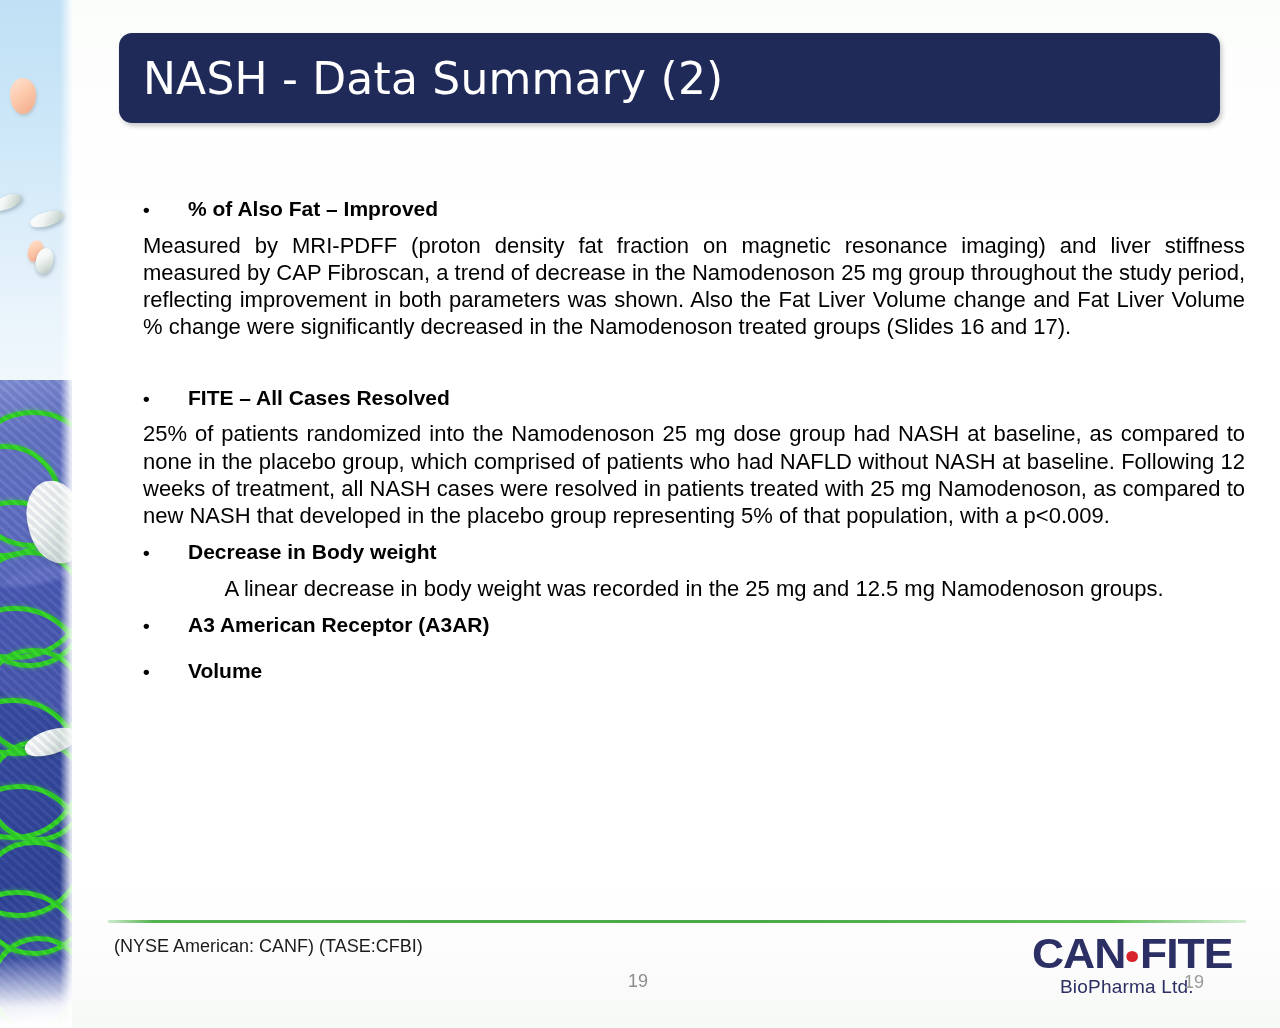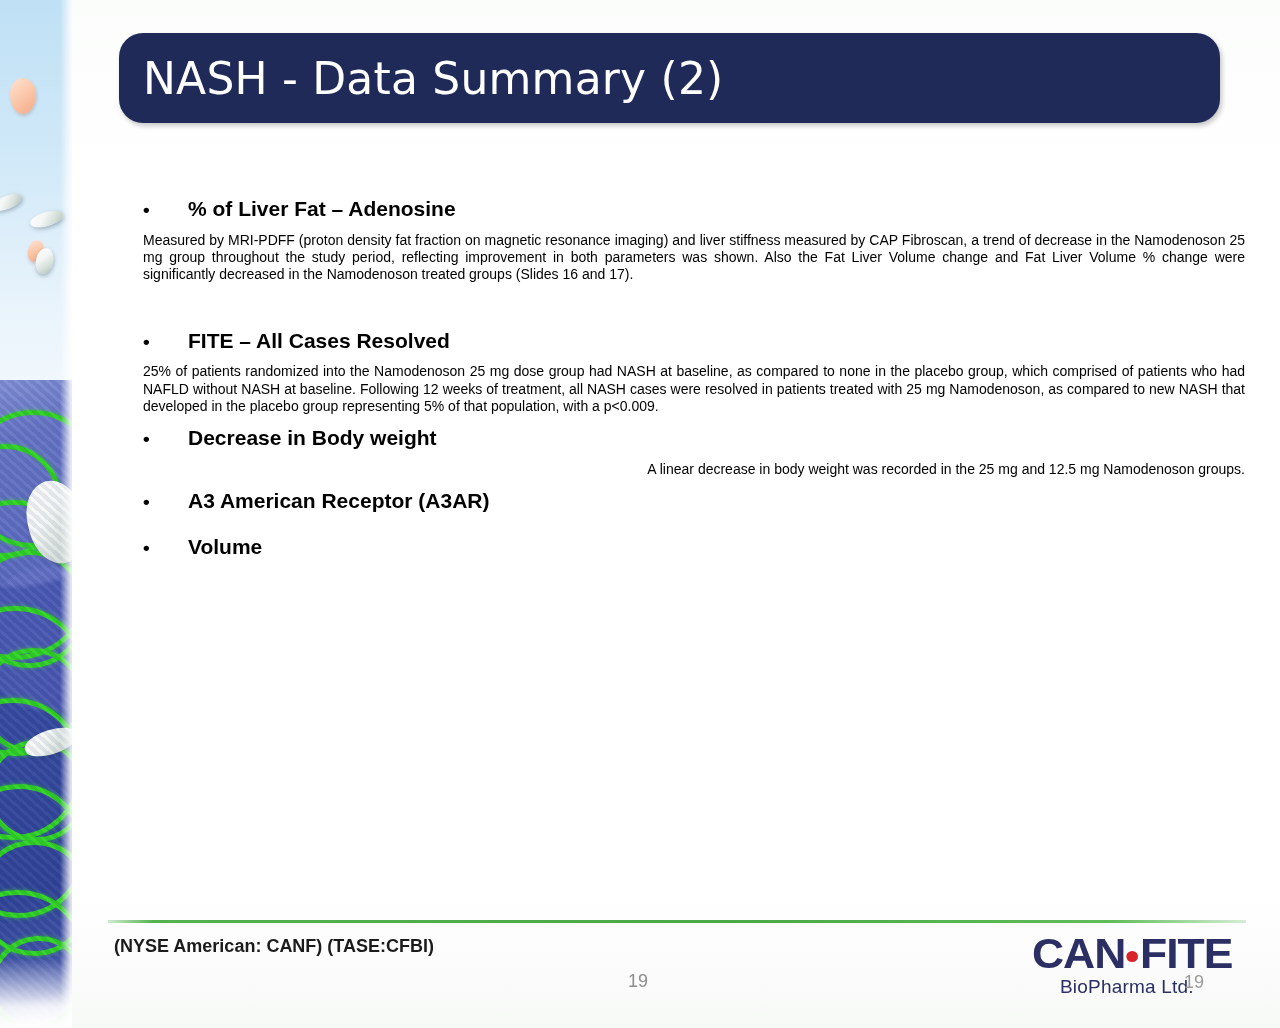--- a/index.html
+++ b/index.html
@@ -90,21 +90,21 @@
     background: linear-gradient(180deg, #fbfdfb 0%, #ffffff 22%, #ffffff 86%, #f7f9f7 100%);
     pointer-events:none;
   }
 
   
   .title-bar {
     position: absolute;
     left: 119px; top: 33px;
     width: 1101px; height: 90px;
     background: #1f2a58;
-    border-radius: 24px;
+    border-radius: 13px;
     box-shadow: 2px 3px 5px rgba(0,0,0,.22);
   }
   .title-text {
     position: absolute;
     left: 24px; top: 50%;
     transform: translateY(-50%);
     color: #ffffff;
     font-size: 44px;
     font-weight: 400;
     letter-spacing: .2px;
@@ -129,44 +129,44 @@
   }
   .bullet-dot {
     width: 45px;
     flex: 0 0 45px;
     font-size: 19px;
     line-height: 1;
   }
   .bullet-label { flex: 1 1 auto; }
 
   .para {
-    font-size: 14px;
+    font-size: 22px;
     color: #000;
     line-height: 1.24;
     text-align: justify;
     font-family: "Liberation Sans", sans-serif;
     margin: 0;
   }
-  .para.left { text-align: right; }
+  .para.left { text-align: center; }
   .sp-10 { height: 10px; }
   .sp-14 { height: 14px; }
   .sp-44 { height: 44px; }
 
   
   .footer-rule {
     position: absolute;
     left: 108px; top: 920px;
     width: 1138px; height: 3px;
     background: linear-gradient(90deg, rgba(120,200,120,.35) 0%, #53b24e 4%, #4aa945 55%, #5fbd58 88%, rgba(140,210,140,.35) 100%);
   }
   .footer-ticker {
     position: absolute;
     left: 114px; top: 936px;
     font-size: 18px;
-    font-weight: bold;
+    font-weight: normal;
     color: #1b1b1b;
     font-family: "Liberation Sans", sans-serif;
     white-space: nowrap;
   }
   .page-num {
     position: absolute;
     left: 628px; top: 971px;
     font-size: 18px;
     color: #8d8d8d;
     font-family: "Liberation Sans", sans-serif;
@@ -254,21 +254,21 @@
   <div class="page-shade"></div>
 
   <div class="title-bar">
     <div class="title-text">NASH - Data Summary (2)</div>
   </div>
 
   <div class="content">
 
     <div class="bullet-head">
       <span class="bullet-dot">•</span>
-      <span class="bullet-label">% of Liver Fat – Adenosine</span>
+      <span class="bullet-label">% of Also Fat – Improved</span>
     </div>
     <div class="sp-10"></div>
     <p class="para">Measured by MRI-PDFF (proton density fat fraction on magnetic resonance imaging) and liver stiffness measured by CAP Fibroscan, a trend of decrease in the Namodenoson 25 mg group throughout the study period, reflecting improvement in both parameters was shown. Also the Fat Liver Volume change and Fat Liver Volume % change were  significantly decreased in the Namodenoson treated groups (Slides 16 and 17).</p>
 
     <div class="sp-44"></div>
 
     <div class="bullet-head">
       <span class="bullet-dot">•</span>
       <span class="bullet-label">FITE – All Cases Resolved</span>
     </div>

